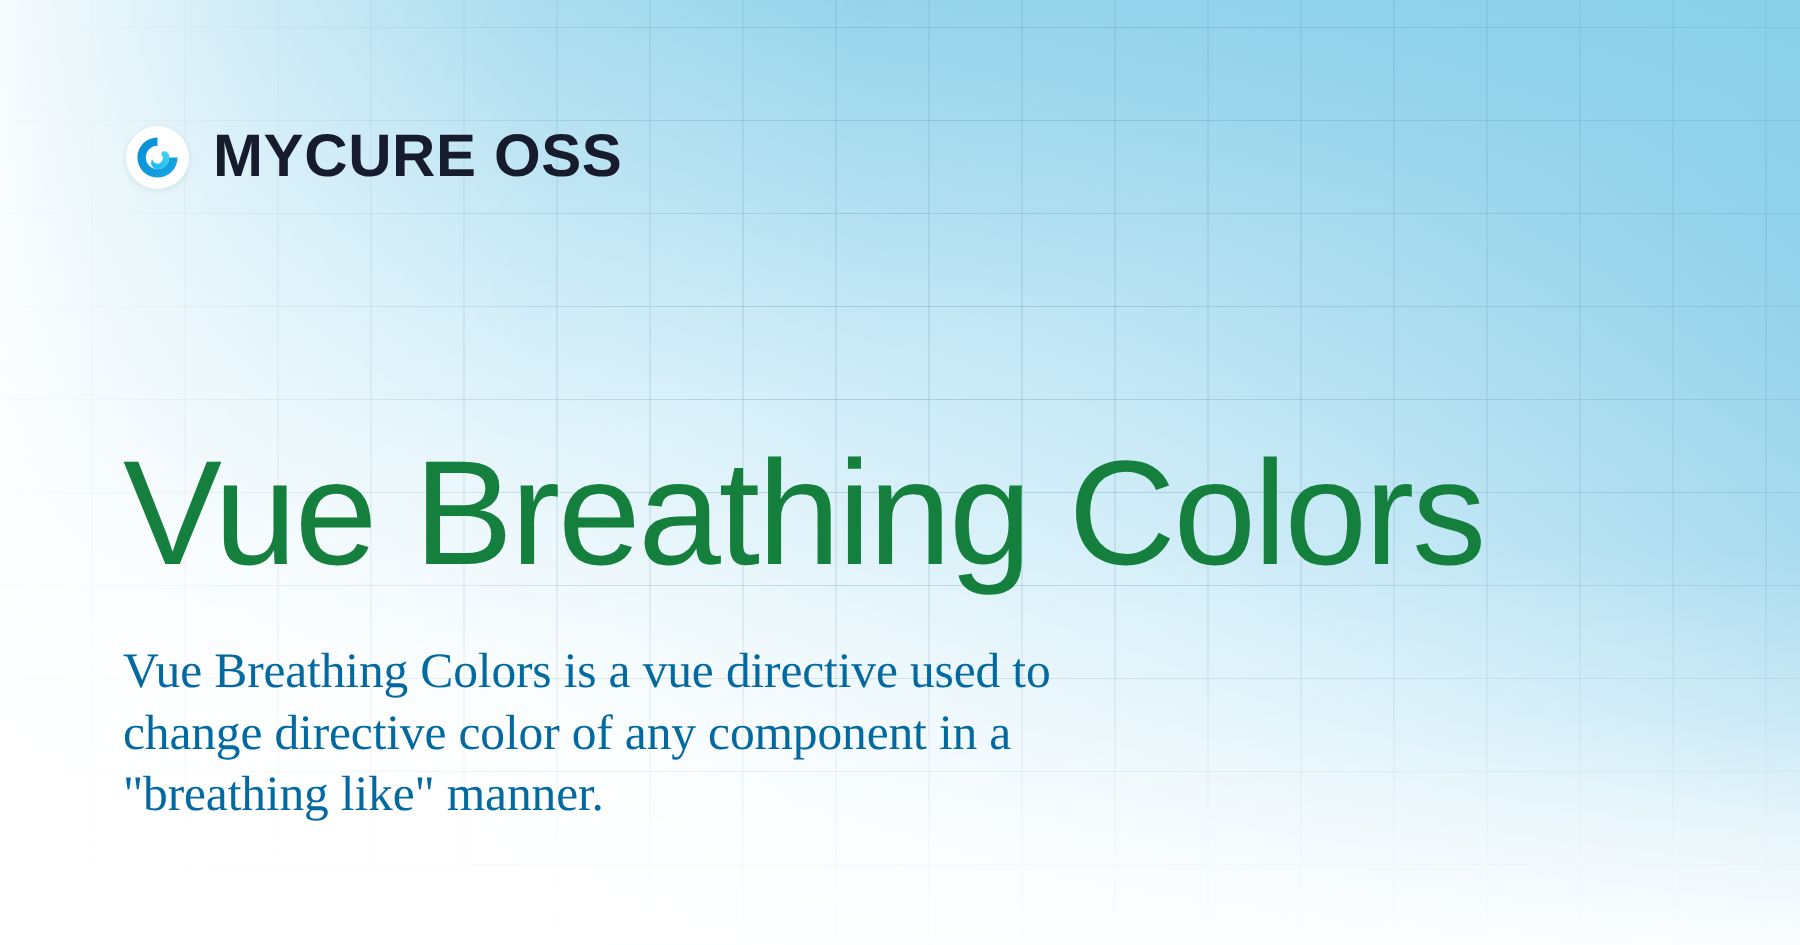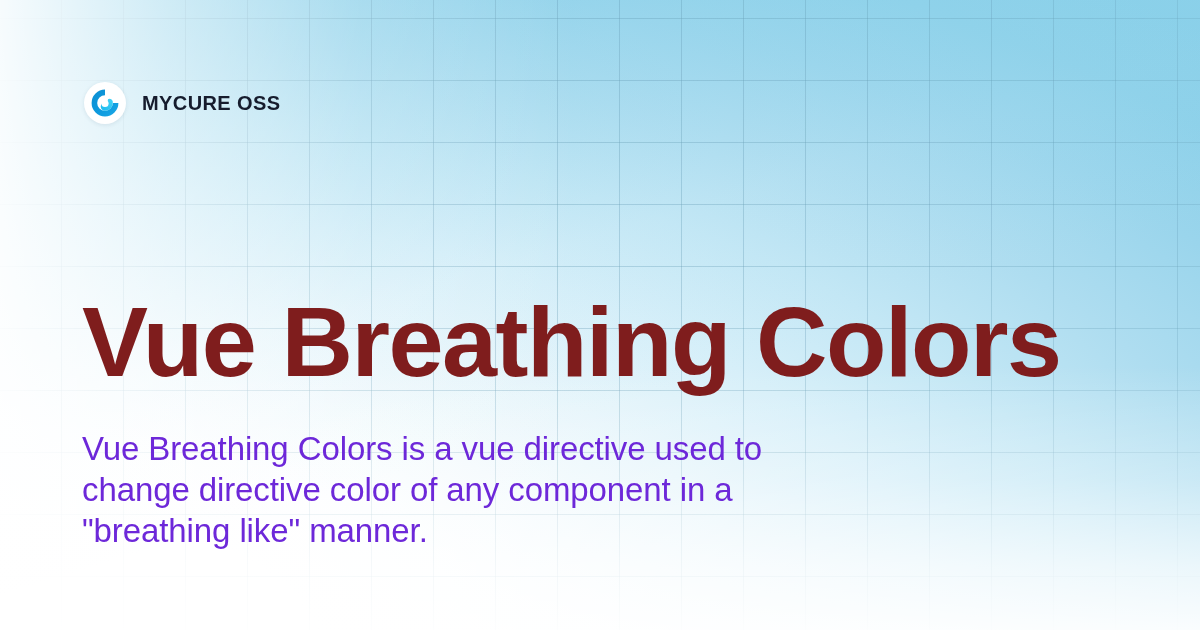--- a/index.html
+++ b/index.html
@@ -112,51 +112,52 @@
     border-radius:50%;
     background:#ffffff;
     box-shadow:0 1px 4px rgba(20,60,90,0.10);
     display:flex;
     align-items:center;
     justify-content:center;
     flex:0 0 auto;
   }
   .brand-logo svg { display:block; }
   .brand-name {
-    font-size:20px;
+    font-size:40px;
     font-weight:bold;
     letter-spacing:0.4px;
     color:#161c2d;
     white-space:nowrap;
   }
 
   
   .headline {
     position:absolute;
     left:82px;
     top:292px;
     font-size:99px;
     line-height:1.0;
-    font-weight:bold;
+    font-weight:normal;
     letter-spacing:-1.5px;
-    color:#7f1d1d;
+    color:#15803d;
     white-space:nowrap;
   }
 
   
   .description {
     position:absolute;
     left:82px;
     top:428px;
     width:900px;
     font-size:33px;
     line-height:41px;
     font-weight:normal;
     letter-spacing:-0.1px;
-    color:#6d28d9;
+    color:#0369a1;
+    font-family:Liberation Serif, serif;
   }
   .description .line { display:block; white-space:nowrap; }
 </style>
 </head>
 <body>
 
 <div id="card">
 
   <div class="bg-base"></div>
   <div class="bg-top-tint"></div>

